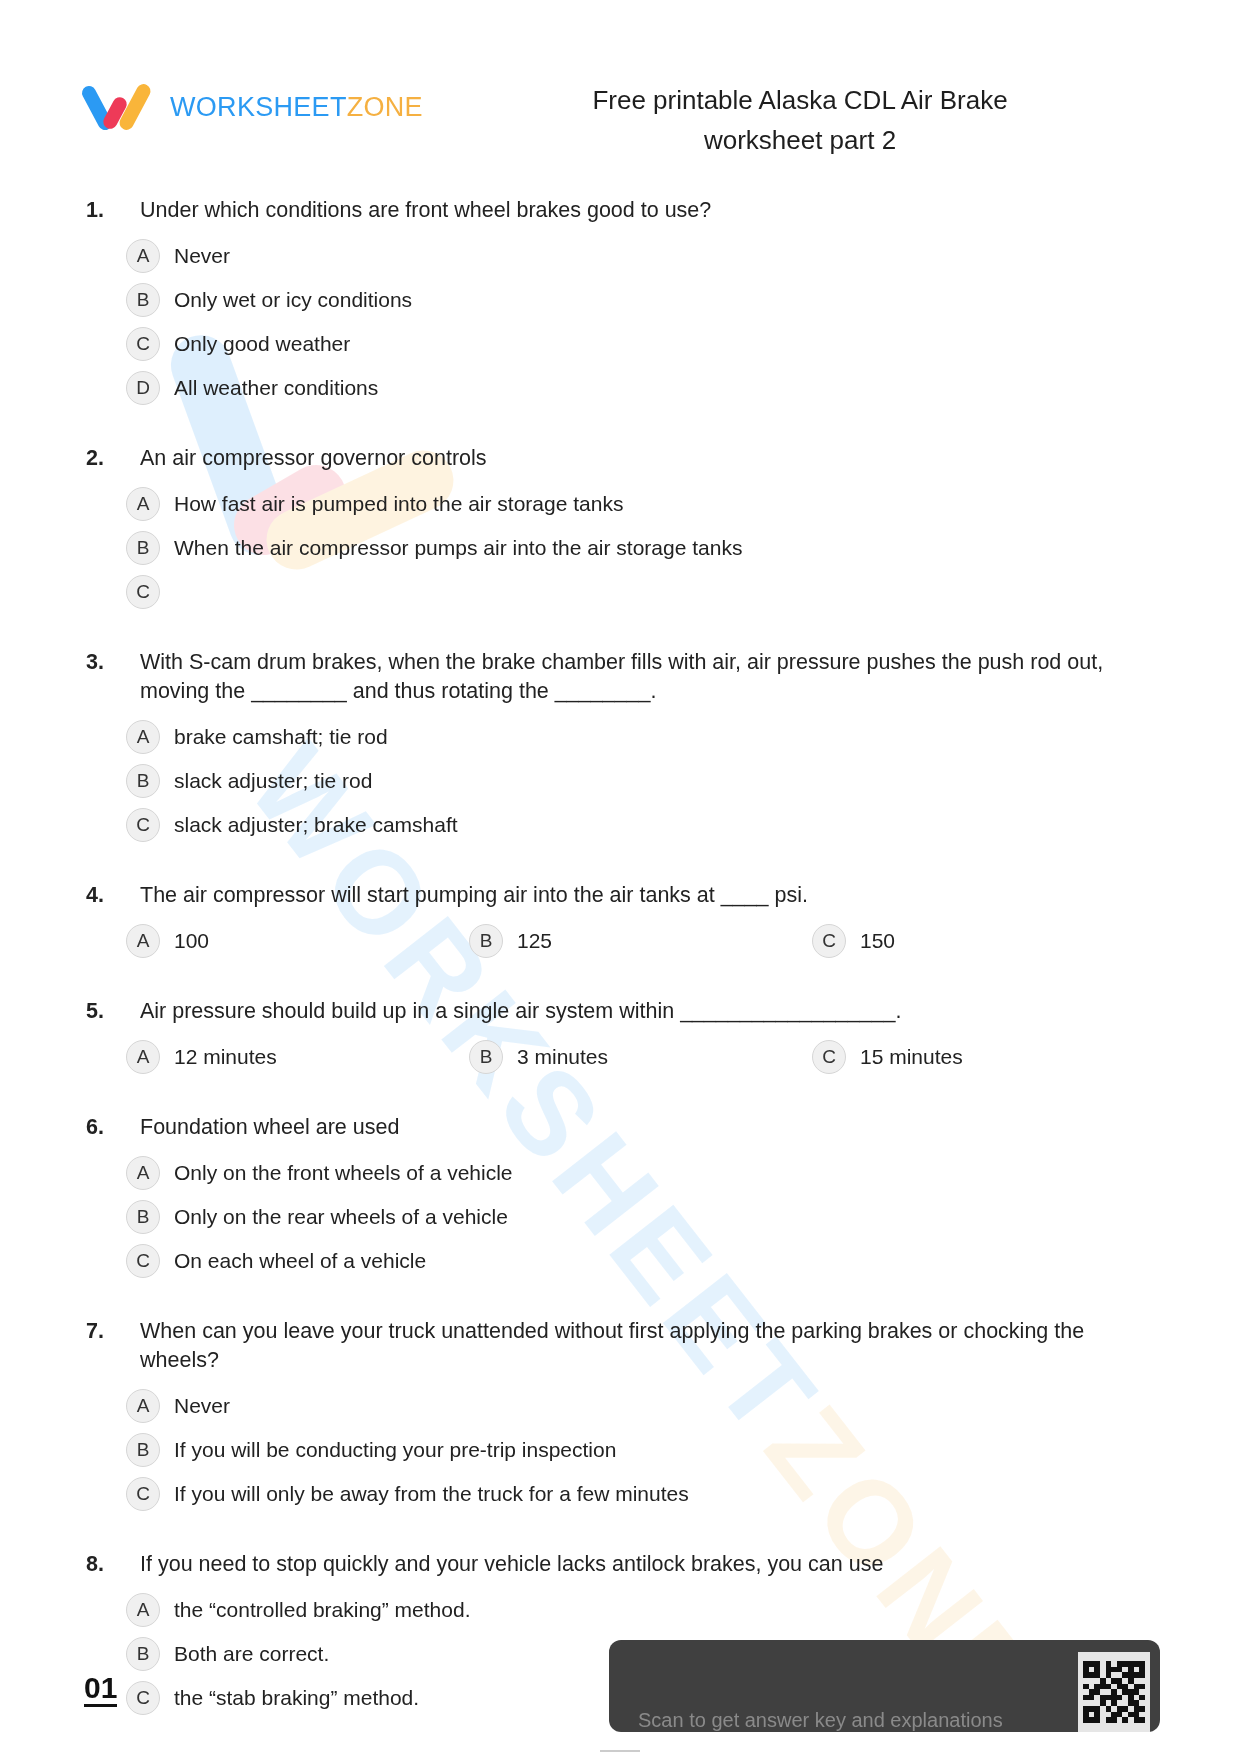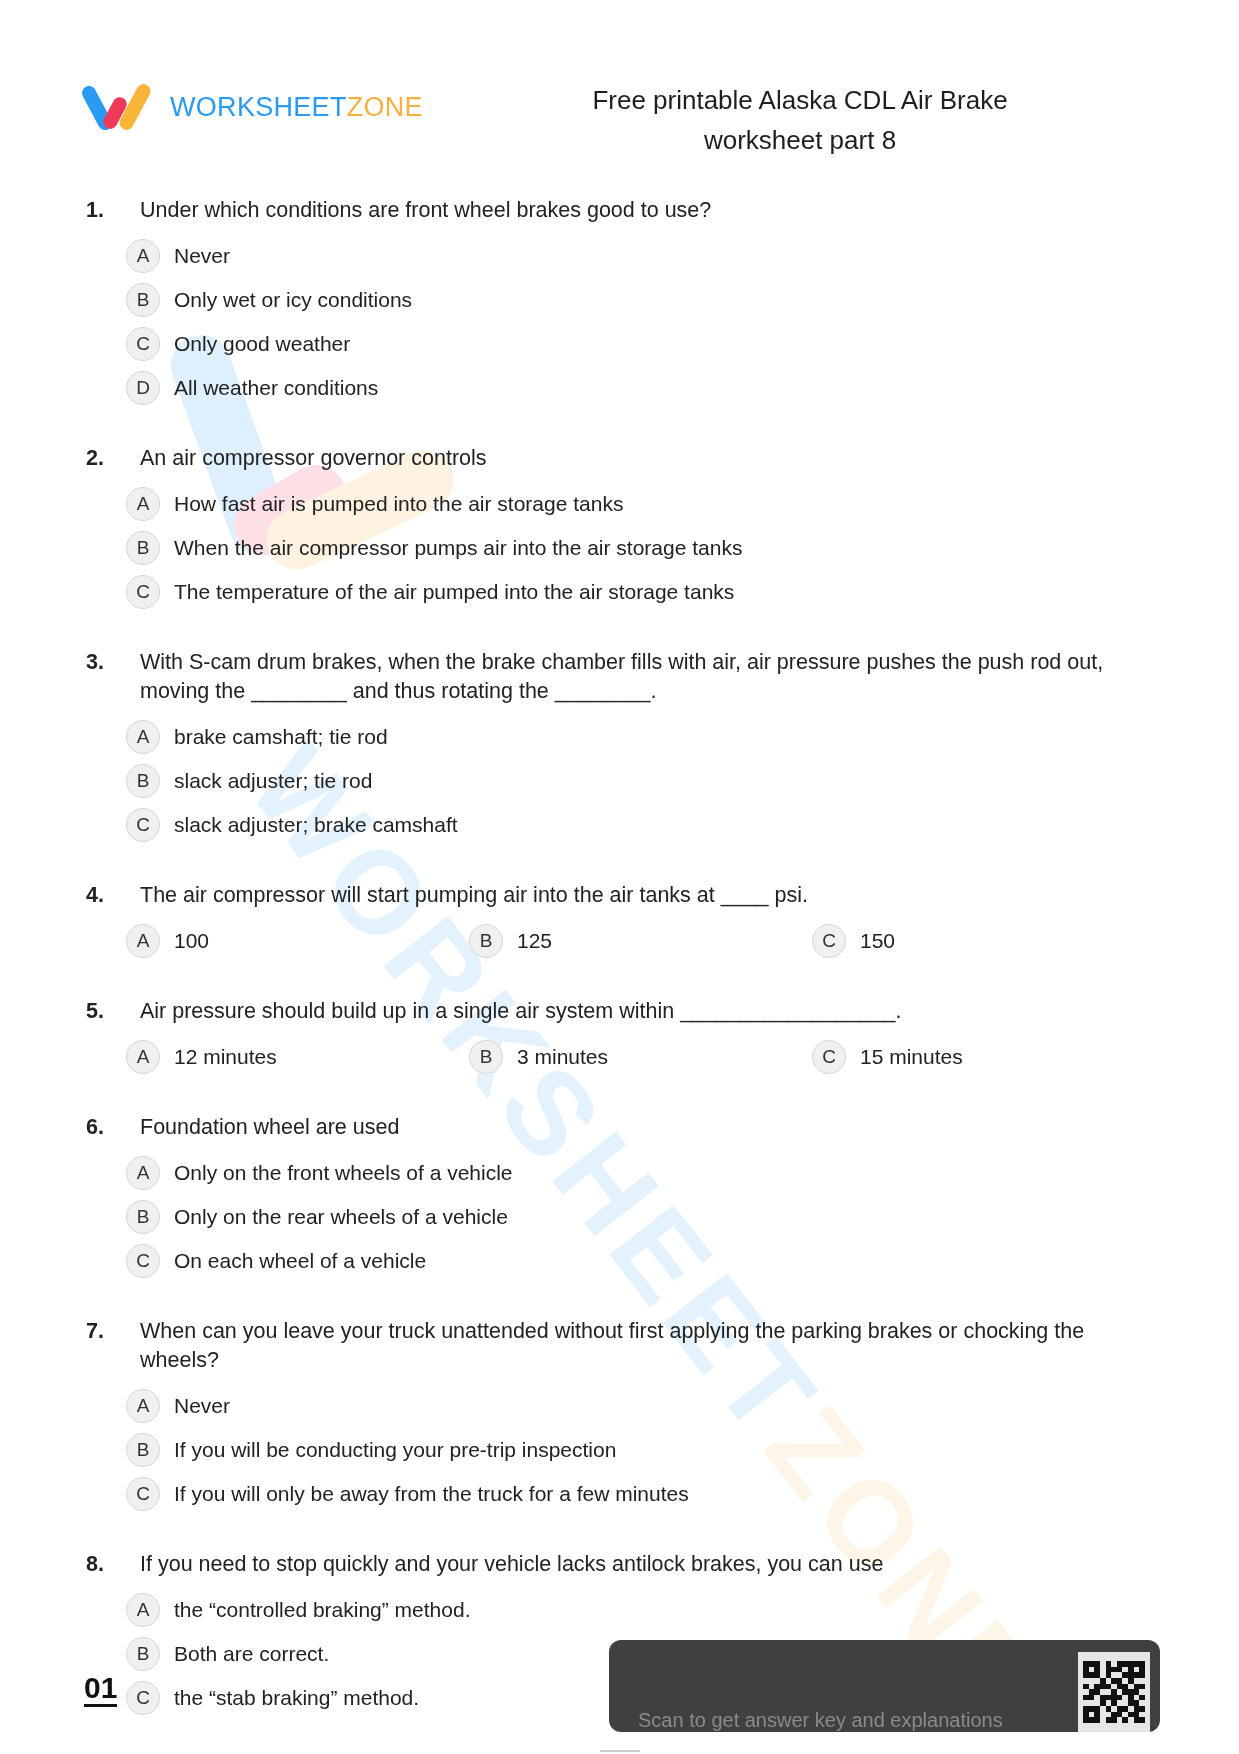--- a/index.html
+++ b/index.html
@@ -61,21 +61,21 @@
       <div class="bar b2"></div>
       <div class="bar b3"></div>
   </div>
   <div class="logo-text">
     <span class="w">WORKSHEET</span><span class="z">ZONE</span>
   </div>
 </div>
 
 <div class="title">
   <div>Free printable Alaska CDL Air Brake</div>
-  <div>worksheet part 8</div>
+  <div>worksheet part 2</div>
 </div>
 
 <div class="wm-logo">
   <div class="bar" style="left:0;top:0;height:230px;background:#2b9af3;transform:rotate(-20deg);"></div>
   <div class="bar" style="left:60px;top:120px;height:120px;background:#ee3a58;transform:rotate(60deg);"></div>
   <div class="bar" style="left:130px;top:80px;height:200px;background:#f9b53a;transform:rotate(65deg);"></div>
 </div>
 <div class="watermark">
   <span class="w">WORKSHEET</span><span class="z">ZONE</span>
 </div>
@@ -116,21 +116,20 @@
       <div class="opt">
           <span class="badge">A</span>
           <span>How fast air is pumped into the air storage tanks</span>
         </div>
       <div class="opt">
           <span class="badge">B</span>
           <span>When the air compressor pumps air into the air storage tanks</span>
         </div>
       <div class="opt">
           <span class="badge">C</span>
-          <span>The temperature of the air pumped into the air storage tanks</span>
         </div>
     </div>
   </div>
 
   <div class="q">
     <div class="q-head">
         <span class="q-num">3.</span>
         <span class="q-text">With S-cam drum brakes, when the brake chamber fills with air, air pressure pushes the push rod out, moving the ________ and thus rotating the ________.</span>
       </div>
     <div class="opts two">

